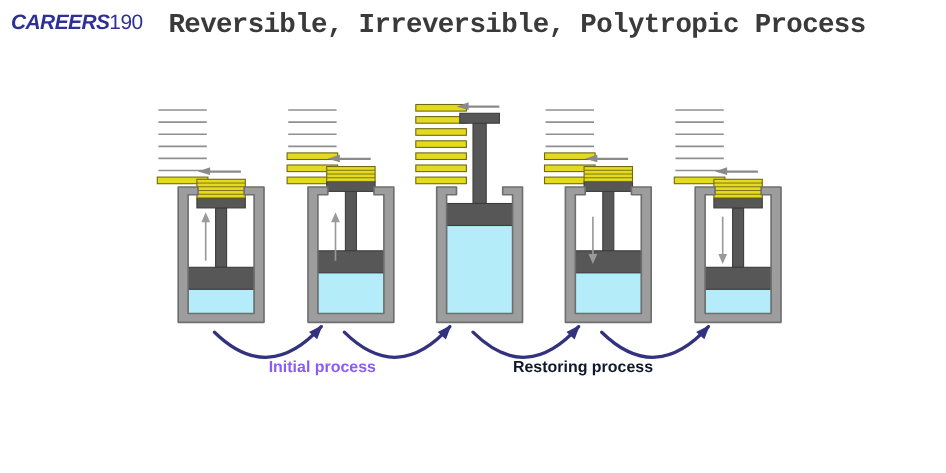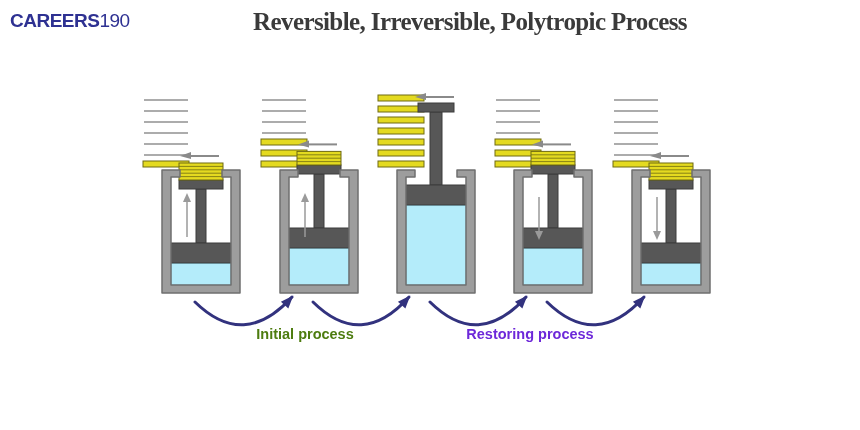--- a/index.html
+++ b/index.html
@@ -1,23 +1,23 @@
 <!DOCTYPE html>
 <html><head>
 <meta charset="utf-8">
 <style>
   html,body{margin:0;padding:0;background:#fff;}
   body{width:860px;height:430px;position:relative;overflow:hidden;
        font-family:"Liberation Sans","DejaVu Sans",sans-serif;}
   .logo{position:absolute;top:10px;left:10px;font-size:19px;letter-spacing:-0.5px;white-space:nowrap;}
-  .logo .p1{font-weight:800;}
+  .logo .p1{font-weight:800;font-style:italic;}
   .logo .p2{font-weight:500;}
   .title{position:absolute;top:8px;left:470px;transform:translateX(-50%);
          font-size:25px;font-weight:800;letter-spacing:-0.6px;white-space:nowrap;
-         font-family:Liberation Serif, serif;}
+         font-family:Liberation Mono, monospace;}
   .proc-label{position:absolute;top:326px;transform:translateX(-50%);
          font-size:14.5px;font-weight:700;white-space:nowrap;}
   #initial-label{left:293px;}
   #restoring-label{left:530px;}
   #diagram-svg{position:absolute;top:0;left:0;}
 </style>
 </head>
 <body>
 
 <svg id="diagram-svg" width="860" height="430" viewBox="0 0 860 430">
@@ -162,14 +162,14 @@
       <polygon points="2,0 -11,5 -11,-5" fill="#32327e" transform="translate(644,297) rotate(-47.8)"></polygon>
     </g>
   </svg>
 
 <div class="logo" style="color: rgb(46, 49, 146);">
   <span class="p1">CAREERS</span><span class="p2">190</span>
 </div>
 
 <div class="title" style="color: rgb(58, 58, 58);">Reversible, Irreversible, Polytropic Process</div>
 
-<div class="proc-label" id="initial-label" style="color: #4d7c0f; margin-left: 12px;">Initial process</div>
-<div class="proc-label" id="restoring-label" style="color: #6d28d9;">Restoring process</div>
+<div class="proc-label" id="initial-label" style="color: #8b5cf6;">Initial process</div>
+<div class="proc-label" id="restoring-label" style="color: #0f172a;">Restoring process</div>
 
 </body></html>

